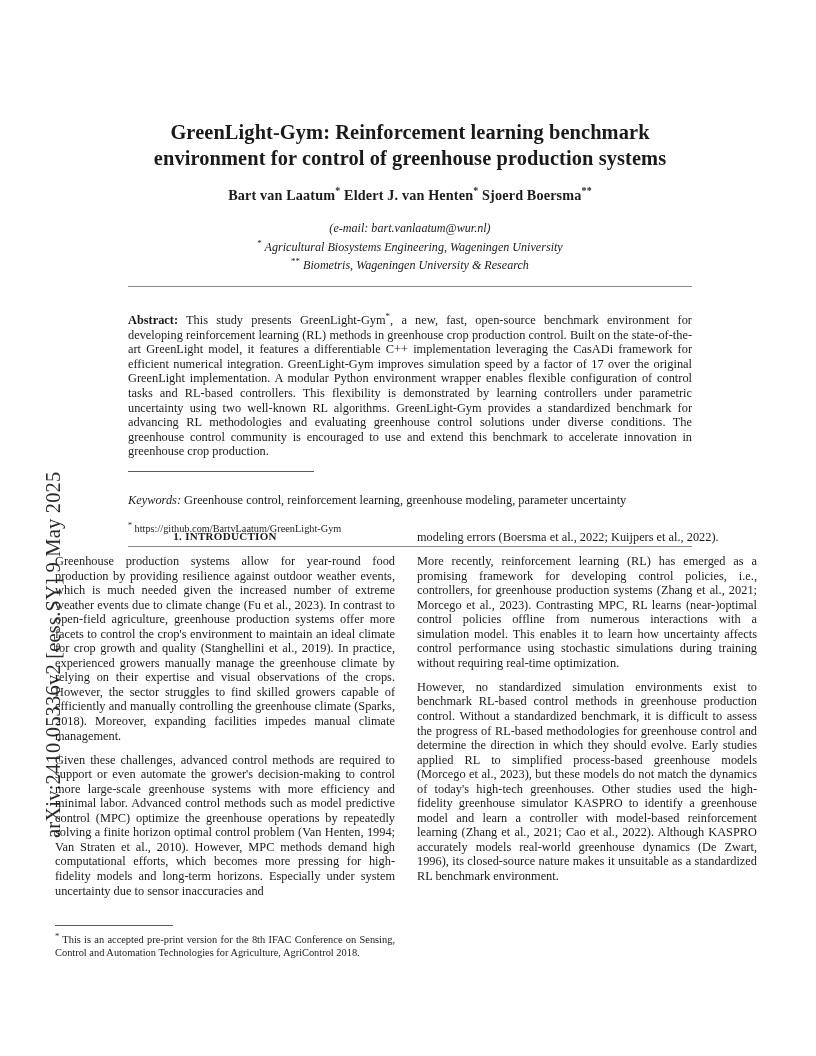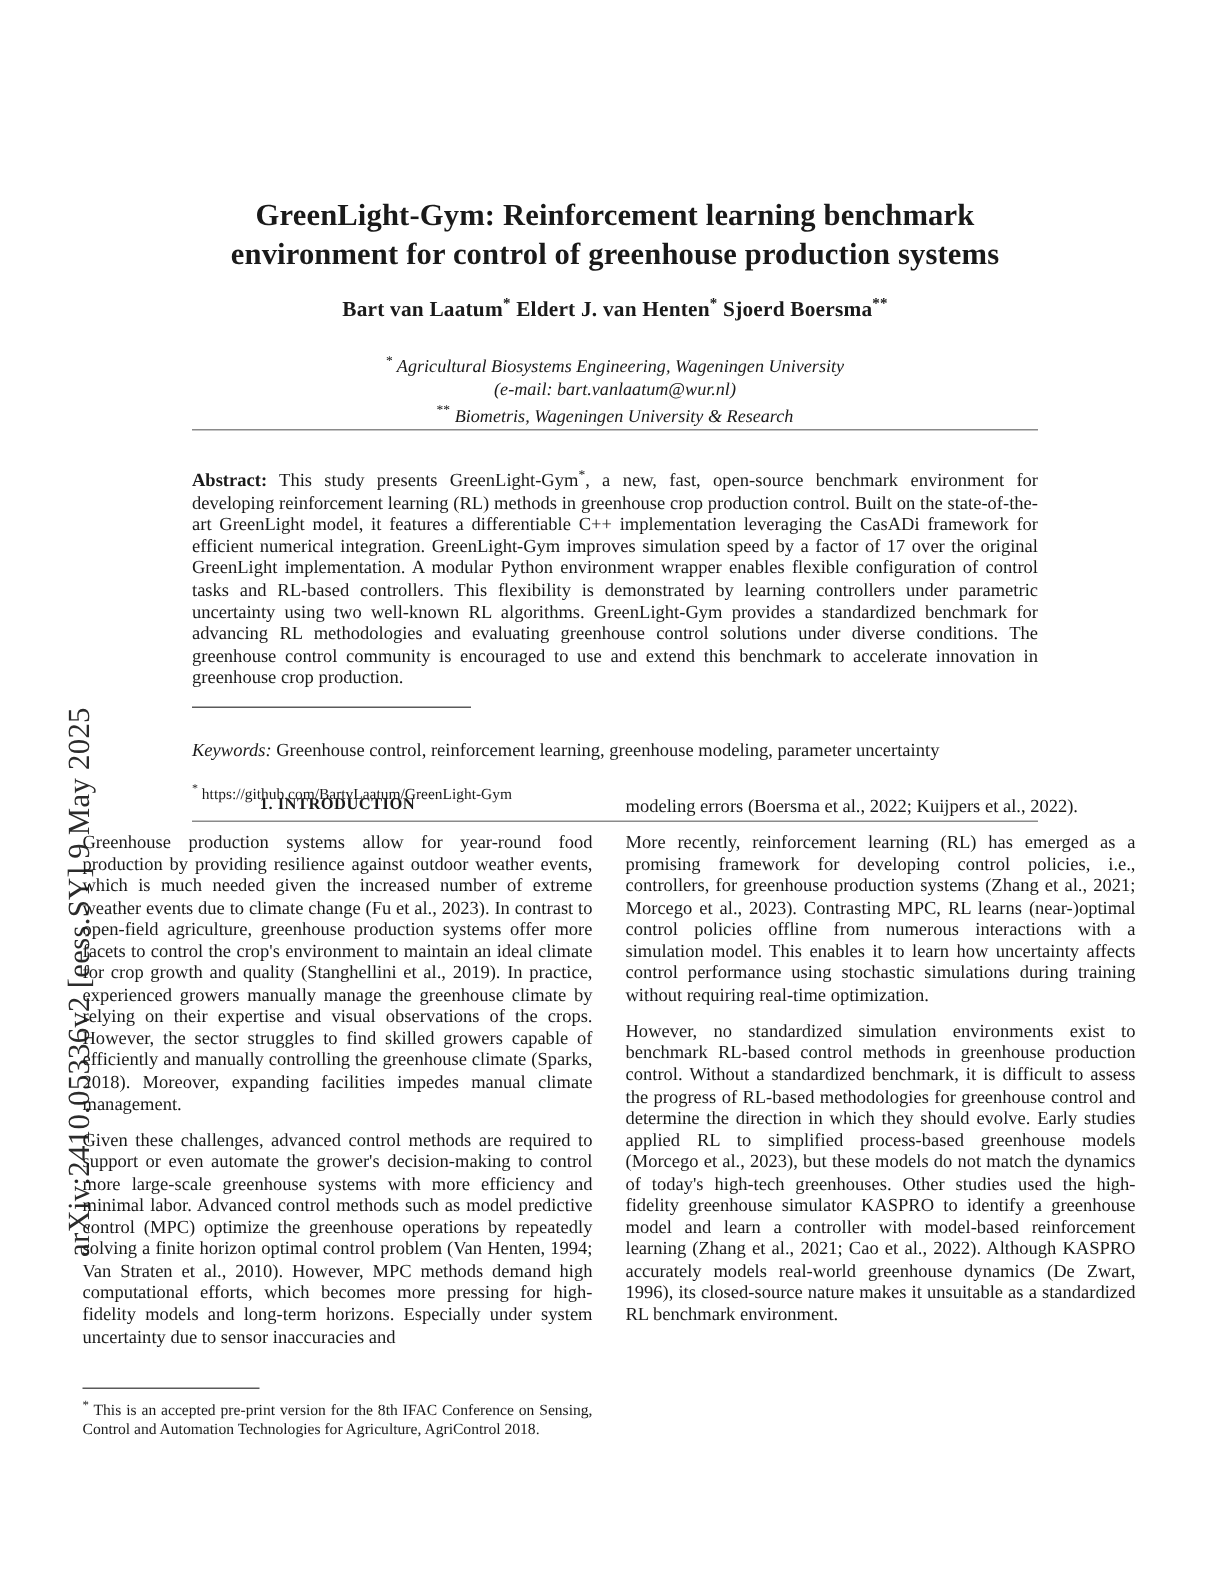--- a/index.html
+++ b/index.html
@@ -52,21 +52,21 @@
     left: 128px;
     top: 120px;
     width: 564px;
     text-align: center;
   }
   #paper-title {
     font-size: 20.4px;
     font-weight: bold;
     line-height: 25.5px;
     letter-spacing: 0.1px;
-    margin: 12px;
+    margin: 0;
   }
   #authors-line {
     margin-top: 14px;
     font-size: 14.2px;
     font-weight: bold;
     letter-spacing: 0.15px;
   }
   #authors-line .mark {
     font-size: 10px;
     vertical-align: super;
@@ -206,22 +206,22 @@
   <div id="title-block">
     <h1 id="paper-title">GreenLight-Gym: Reinforcement learning benchmark environment for control of greenhouse production systems</h1>
 
     <div id="authors-line">
       <span>Bart van Laatum</span><span class="mark">*</span>
       <span>Eldert J. van Henten</span><span class="mark">*</span>
       <span>Sjoerd Boersma</span><span class="mark">**</span>
     </div>
 
     <div id="affiliations">
+      <span class="aff-line">(e-mail: bart.vanlaatum@wur.nl)</span>
       <span class="aff-line"><span class="mark">*</span> <span>Agricultural Biosystems Engineering, Wageningen University</span></span>
-      <span class="aff-line">(e-mail: bart.vanlaatum@wur.nl)</span>
       <span class="aff-line"><span class="mark">**</span> <span>Biometris, Wageningen University &amp; Research</span></span>
     </div>
   </div>
 
   <div id="abstract-block">
     <hr class="rule">
 
     <p id="abstract-body"><span class="lead">Abstract:</span><span> This study presents GreenLight-Gym</span><span class="mark">*</span><span>, a new, fast, open-source benchmark environment for developing reinforcement learning (RL) methods in greenhouse crop production control. Built on the state-of-the-art GreenLight model, it features a differentiable C++ implementation leveraging the CasADi framework for efficient numerical integration. GreenLight-Gym improves simulation speed by a factor of 17 over the original GreenLight implementation. A modular Python environment wrapper enables flexible configuration of control tasks and RL-based controllers. This flexibility is demonstrated by learning controllers under parametric uncertainty using two well-known RL algorithms. GreenLight-Gym provides a standardized benchmark for advancing RL methodologies and evaluating greenhouse control solutions under diverse conditions. The greenhouse control community is encouraged to use and extend this benchmark to accelerate innovation in greenhouse crop production.</span></p>
 
     <hr class="rule" id="abstract-footnote-rule">

